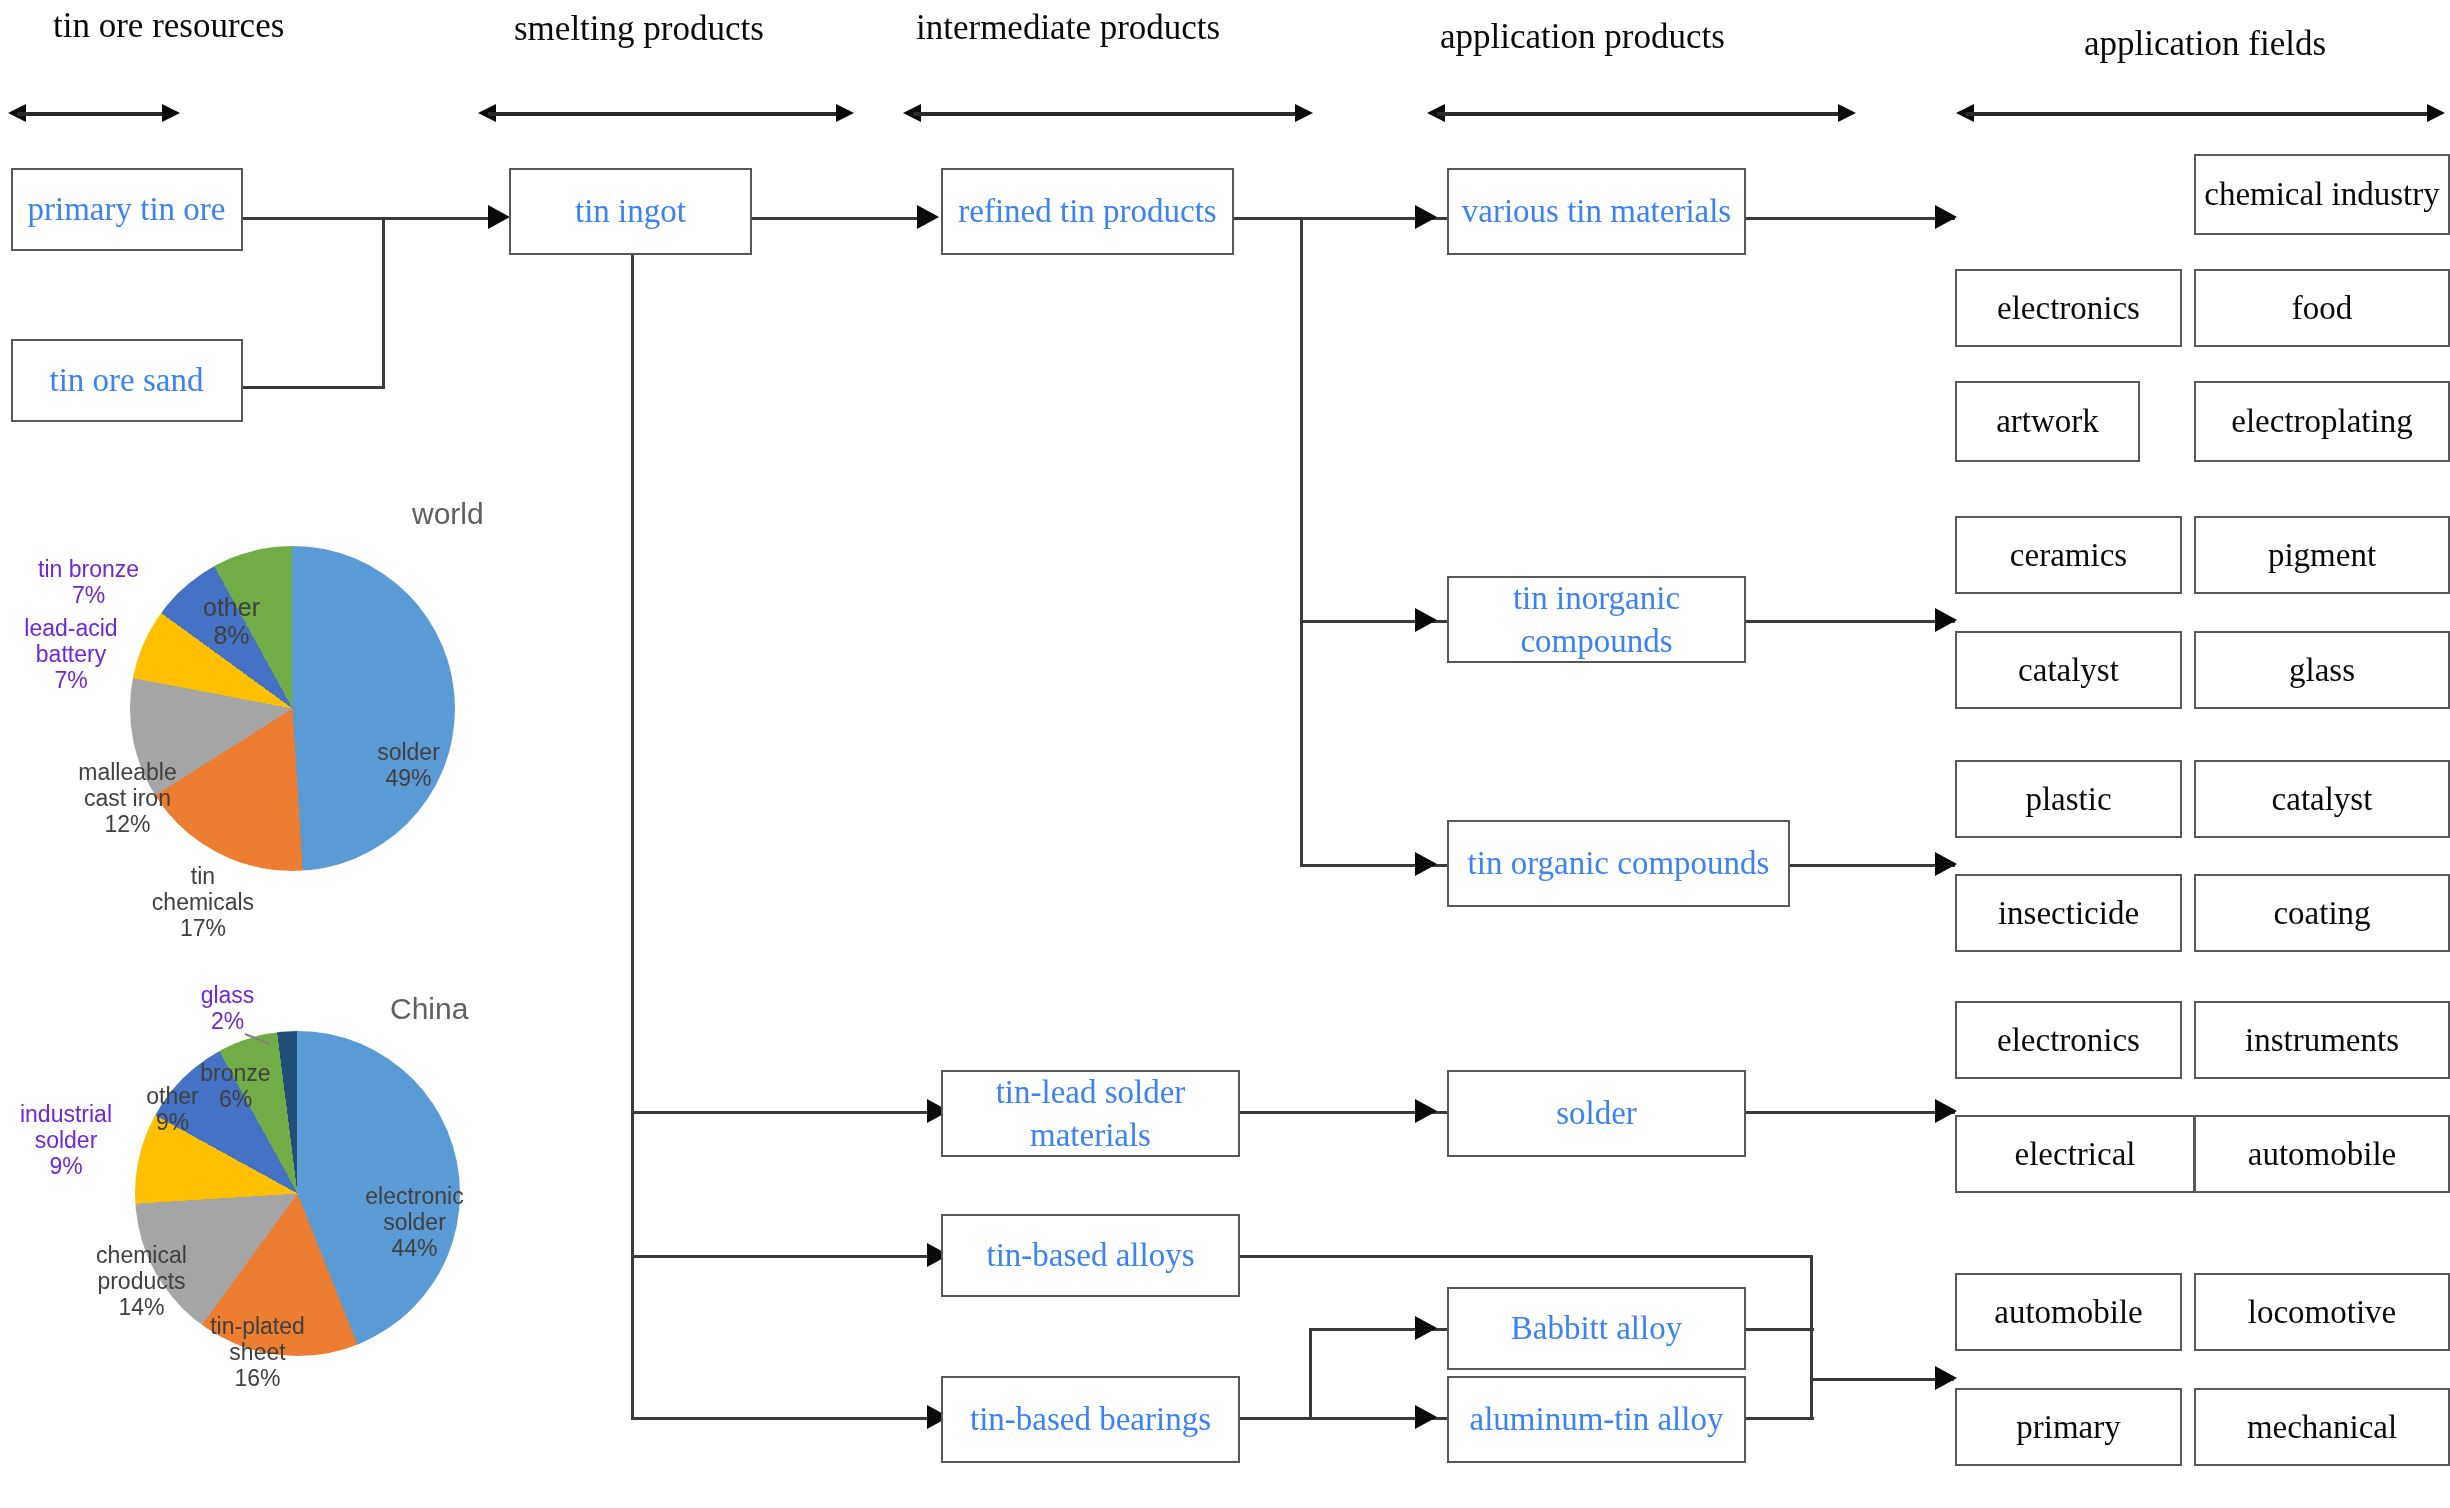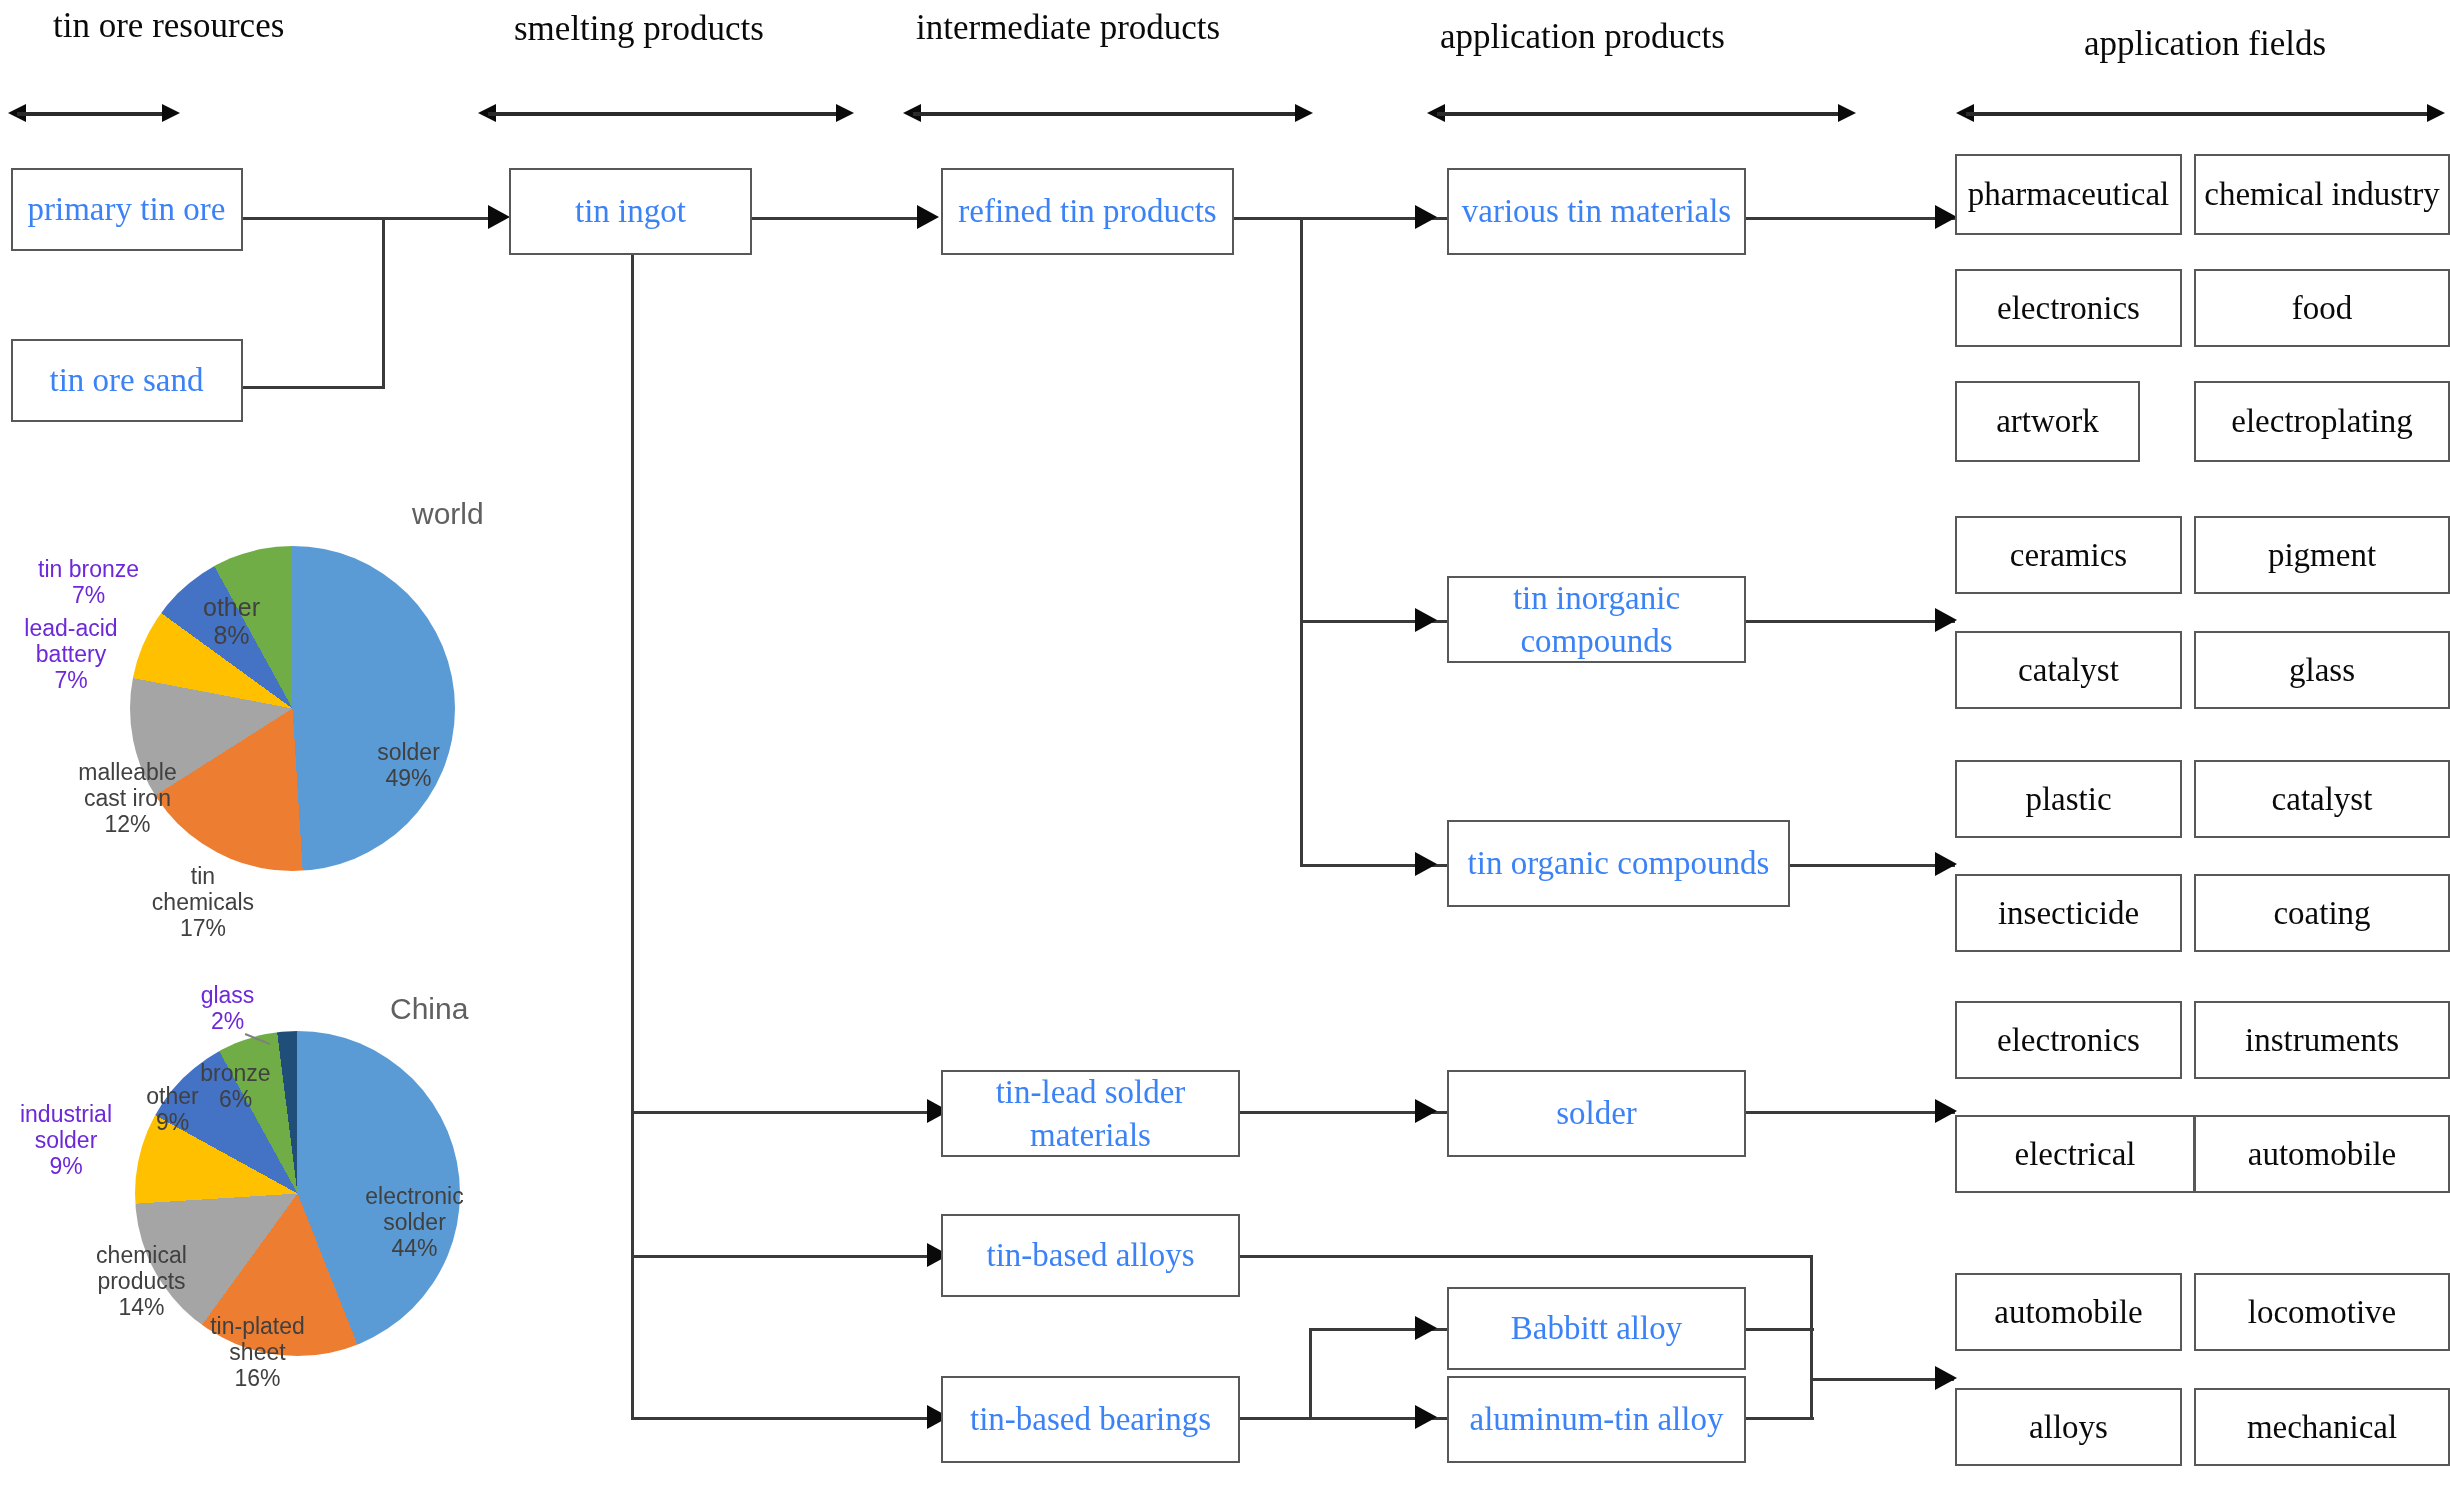--- a/index.html
+++ b/index.html
@@ -143,21 +143,20 @@
   <div class="node" style="left:941px;top:1214px;width:299px;height:83px;">tin-based alloys</div>
   <div class="node two" style="left:941px;top:1376px;width:299px;height:87px;">tin-based bearings</div>
 
   <div class="node two" style="left:1447px;top:168px; width:299px;height:87px;">various tin materials</div>
   <div class="node two" style="left:1447px;top:576px; width:299px;height:87px;">tin inorganic compounds</div>
   <div class="node two" style="left:1447px;top:820px;width:343px;height:87px;">tin organic compounds</div>
   <div class="node" style="left:1447px;top:1070px;width:299px;height:87px;">solder</div>
   <div class="node" style="left:1447px;top:1287px;width:299px;height:83px;">Babbitt alloy</div>
   <div class="node two" style="left:1447px;top:1376px;width:299px;height:87px;">aluminum-tin alloy</div>
 
-  <div class="field" style="left:1955px;top:154px; width:227px;height:81px;">pharmaceutical</div>
   <div class="field" style="left:2194px;top:154px; width:256px;height:81px;">chemical industry</div>
   <div class="field" style="left:1955px;top:269px; width:227px;height:78px;">electronics</div>
   <div class="field" style="left:2194px;top:269px; width:256px;height:78px;">food</div>
   <div class="field" style="left:1955px;top:381px; width:185px;height:81px;text-align:right;">artwork</div>
   <div class="field" style="left:2194px;top:381px; width:256px;height:81px;">electroplating</div>
 
   <div class="field" style="left:1955px;top:516px; width:227px;height:78px;">ceramics</div>
   <div class="field" style="left:2194px;top:516px; width:256px;height:78px;">pigment</div>
   <div class="field" style="left:1955px;top:631px; width:227px;height:78px;">catalyst</div>
   <div class="field" style="left:2194px;top:631px; width:256px;height:78px;">glass</div>
@@ -167,21 +166,21 @@
   <div class="field" style="left:1955px;top:874px;width:227px;height:78px;">insecticide</div>
   <div class="field" style="left:2194px;top:874px;width:256px;height:78px;">coating</div>
 
   <div class="field" style="left:1955px;top:1001px;width:227px;height:78px;">electronics</div>
   <div class="field" style="left:2194px;top:1001px;width:256px;height:78px;">instruments</div>
   <div class="field" style="left:1955px;top:1115px;width:240px;height:78px;">electrical</div>
   <div class="field" style="left:2194px;top:1115px;width:256px;height:78px;">automobile</div>
 
   <div class="field" style="left:1955px;top:1273px;width:227px;height:78px;">automobile</div>
   <div class="field" style="left:2194px;top:1273px;width:256px;height:78px;">locomotive</div>
-  <div class="field" style="left:1955px;top:1388px;width:227px;height:78px;">alloys</div>
+  <div class="field" style="left:1955px;top:1388px;width:227px;height:78px;">primary</div>
   <div class="field" style="left:2194px;top:1388px;width:256px;height:78px;">mechanical</div>
 
   <div class="pie-title" style="left:412px;top:497px;">world</div>
   <div class="pie" id="pieWorld" style="left: 130px; top: 546px; width: 325px; height: 325px; background: conic-gradient(rgb(91, 155, 213) 0deg, rgb(91, 155, 213) 176.4deg, rgb(237, 125, 49) 176.4deg, rgb(237, 125, 49) 237.6deg, rgb(165, 165, 165) 237.6deg, rgb(165, 165, 165) 280.8deg, rgb(255, 192, 0) 280.8deg, rgb(255, 192, 0) 306deg, rgb(68, 114, 196) 306deg, rgb(68, 114, 196) 331.2deg, rgb(112, 173, 71) 331.2deg, rgb(112, 173, 71) 360deg);"></div>
 
   <div class="plabel out" style="left:22.6px; top:557px; width:132px;font-size:23px;">
     <div>tin bronze</div>
     <div>7%</div>
   </div>
   <div class="plabel out" style="left:1.5px;  top:616px; width:139px;font-size:23px;">

